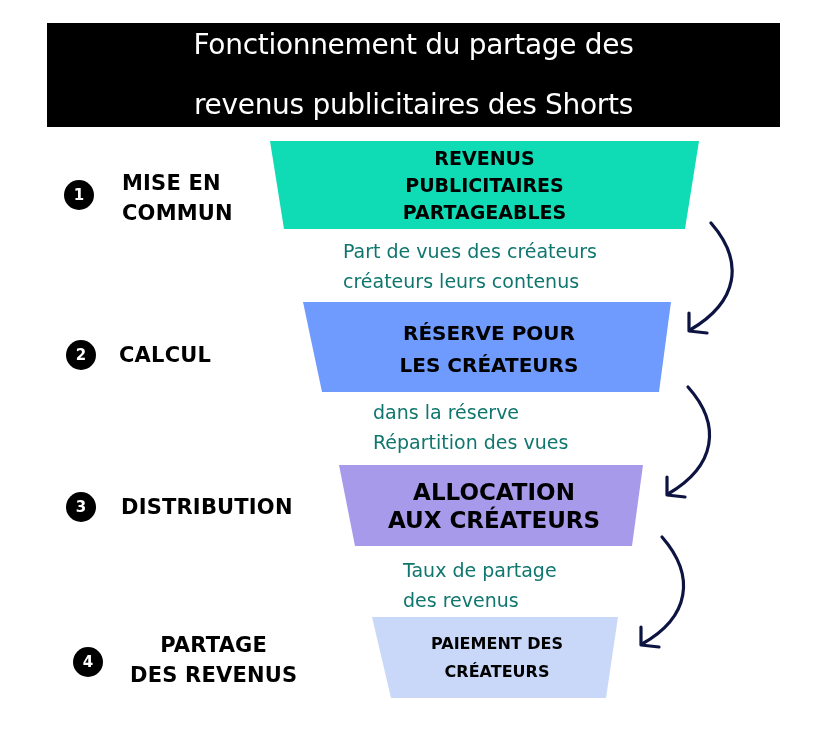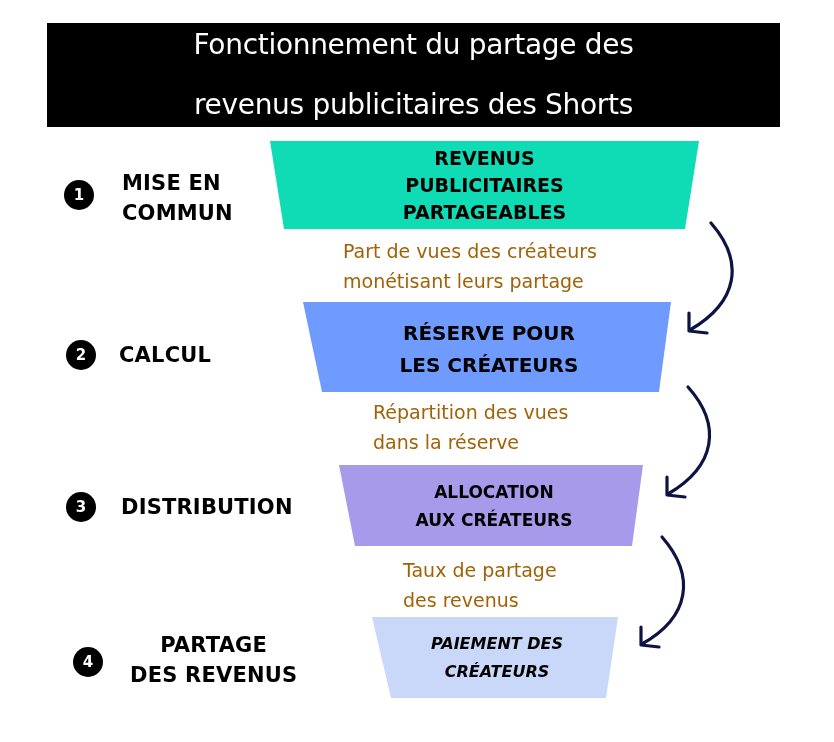--- a/index.html
+++ b/index.html
@@ -3,21 +3,21 @@
 <meta charset="utf-8">
 <style>
   html, body { margin:0; padding:0; background:#ffffff; }
   body { width:834px; height:742px; position:relative; overflow:hidden; font-family:"DejaVu Sans", sans-serif; color:#000; }
   .title-bar { position:absolute; left:47px; top:23px; width:733px; height:104px; background:#000; color:#fff; display:flex; flex-direction:column; align-items:center; justify-content:center;gap:20px; }
   .title-bar span { font-family:"DejaVu Sans", sans-serif; font-size:28px; line-height:40px; letter-spacing:-0.3px; }
   .step-num { position:absolute; width:30px; height:30px; border-radius:50%; background:#000; color:#fff; font-weight:bold; font-size:15px; display:flex; align-items:center; justify-content:center; }
   .step-label { position:absolute; font-weight:bold; font-size:21px; line-height:30px; letter-spacing:0.2px; }
   .funnel { position:absolute; display:flex; flex-direction:column; align-items:center; justify-content:center; font-weight:bold; text-align:center; }
   .funnel span { display:block; }
-  .desc { position:absolute; font-size:19px; line-height:30px; color:#a16207; }
+  .desc { position:absolute; font-size:19px; line-height:30px; color:#0f766e; }
   svg.arrows { position:absolute; left:0; top:0; }
 </style>
 </head>
 <body>
 
 <div class="title-bar">
   <span>Fonctionnement du partage des</span>
   <span>revenus publicitaires des Shorts</span>
 </div>
 
@@ -43,36 +43,36 @@
 
 <div class="funnel" style="left:284px; top:141px; width:401px; height:88px; font-size:19px; line-height:27px;">
   <span>REVENUS</span>
   <span>PUBLICITAIRES</span>
   <span>PARTAGEABLES</span>
 </div>
 <div class="funnel" style="left:320px; top:302px; width:338px; height:94px; font-size:20px; line-height:32px;">
   <span>RÉSERVE POUR</span>
   <span>LES CRÉATEURS</span>
 </div>
-<div class="funnel" style="left:355px; top:465px; width:278px; height:81px; font-size:17px; line-height:28px;">
+<div class="funnel" style="left:355px; top:465px; width:278px; height:81px; font-size:23px; line-height:28px;">
   <span>ALLOCATION</span>
   <span>AUX CRÉATEURS</span>
 </div>
-<div class="funnel" style="left:388px; top:617px; width:218px; height:81px; font-size:16px; line-height:28px;font-style:italic;">
+<div class="funnel" style="left:388px; top:617px; width:218px; height:81px; font-size:16px; line-height:28px;">
   <span>PAIEMENT DES</span>
   <span>CRÉATEURS</span>
 </div>
 
 <div class="desc" style="left:343px; top:236px;">
   <div>Part de vues des créateurs</div>
-  <div>monétisant leurs partage</div>
+  <div>créateurs leurs contenus</div>
 </div>
 <div class="desc" style="left:373px; top:397px;">
+  <div>dans la réserve</div>
   <div>Répartition des vues</div>
-  <div>dans la réserve</div>
 </div>
 <div class="desc" style="left:403px; top:555px;">
   <div>Taux de partage</div>
   <div>des revenus</div>
 </div>
 
 <div class="step-num" style="left:64px; top:180px;">
     <span>1</span>
   </div>
 <div class="step-label" style="left:122px; top:168px;">

